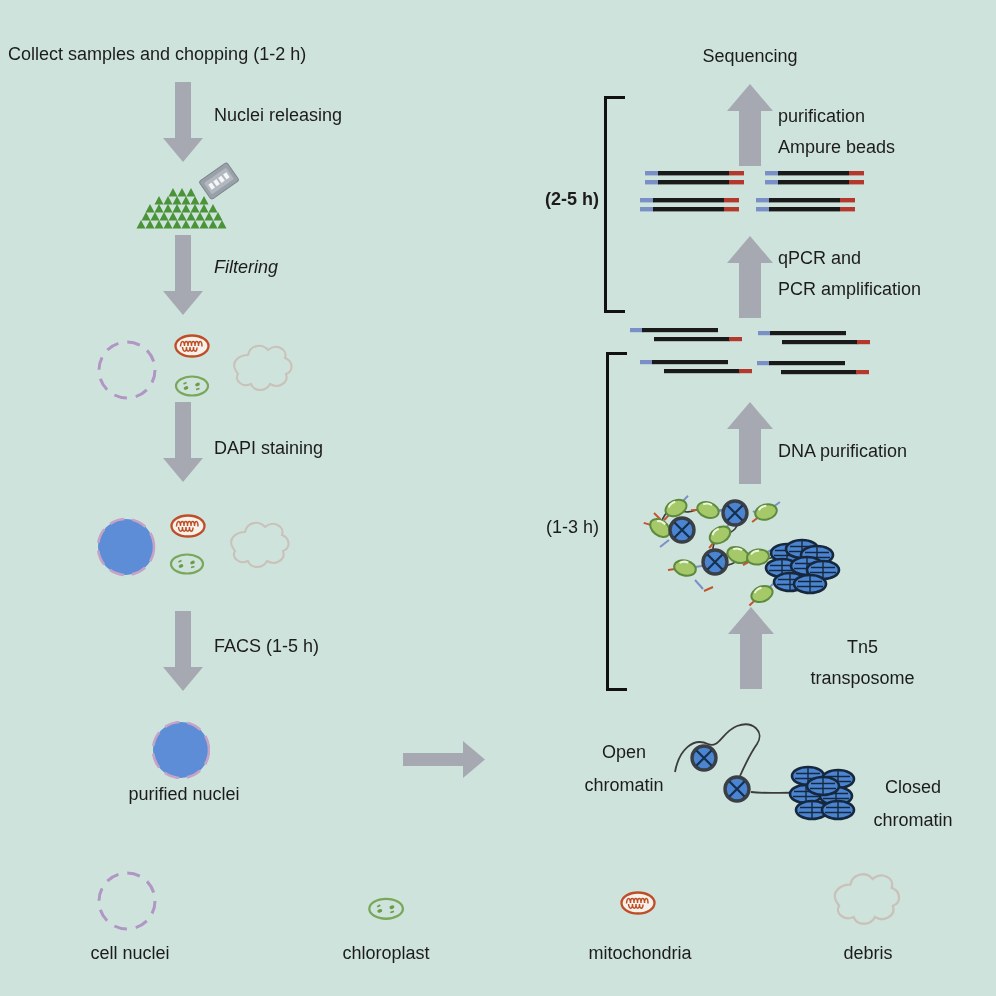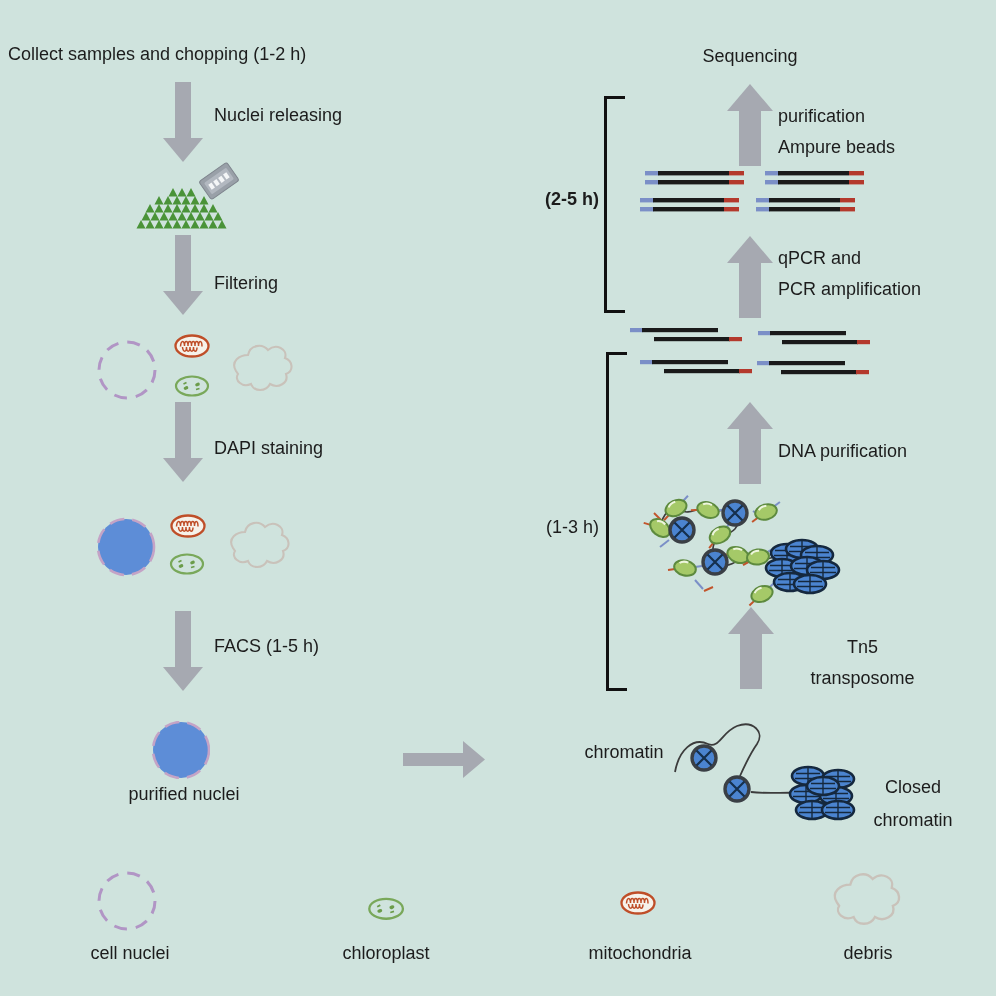--- a/index.html
+++ b/index.html
@@ -120,21 +120,21 @@
       M37 4l4.5 8.5h-9z M46 4l4.5 8.5h-9z M55 4l4.5 8.5h-9z
       M23 12l4.5 8.5h-9z M32 12l4.5 8.5h-9z M41 12l4.5 8.5h-9z M50 12l4.5 8.5h-9z M59 12l4.5 8.5h-9z M68 12l4.5 8.5h-9z
       M14 20l4.5 8.5h-9z M23 20l4.5 8.5h-9z M32 20l4.5 8.5h-9z M41 20l4.5 8.5h-9z M50 20l4.5 8.5h-9z M59 20l4.5 8.5h-9z M68 20l4.5 8.5h-9z M77 20l4.5 8.5h-9z
       M10 28l4.5 8.5h-9z M19 28l4.5 8.5h-9z M28 28l4.5 8.5h-9z M37 28l4.5 8.5h-9z M46 28l4.5 8.5h-9z M55 28l4.5 8.5h-9z M64 28l4.5 8.5h-9z M73 28l4.5 8.5h-9z M82 28l4.5 8.5h-9z
       M5 36l4.5 8.5h-9z M14 36l4.5 8.5h-9z M23 36l4.5 8.5h-9z M32 36l4.5 8.5h-9z M41 36l4.5 8.5h-9z M50 36l4.5 8.5h-9z M59 36l4.5 8.5h-9z M68 36l4.5 8.5h-9z M77 36l4.5 8.5h-9z M86 36l4.5 8.5h-9z"></path>
   </svg>
 
   <svg class="abs" style="left:162px;top:235px;" width="42" height="81">
       <use href="#sym-arrow-down" x="21" y="0"></use>
     </svg>
-  <div class="lbl" style="left:214px;top:270px;">Filtering</div>
+  <div class="lbl" style="left:214px;top:254px;font-style:italic;">Filtering</div>
 
   <svg class="abs" style="left:95px;top:338px;" width="64" height="64">
       <use href="#sym-dashed-nucleus" x="32" y="32"></use>
     </svg>
   <svg class="abs" style="left:172px;top:331px;" width="40" height="30">
       <use href="#sym-mito" x="20" y="15"></use>
     </svg>
   <svg class="abs" style="left:172px;top:372px;" width="40" height="28">
       <use href="#sym-chloro" x="20" y="14"></use>
     </svg>
@@ -277,20 +277,21 @@
     <use href="#sym-nucleosome" x="82" y="77"></use>
     <use href="#sym-disk" x="153" y="64"></use>
     <use href="#sym-disk" x="183" y="67"></use>
     <use href="#sym-disk" x="151" y="82"></use>
     <use href="#sym-disk" x="181" y="84"></use>
     <use href="#sym-disk" x="157" y="98"></use>
     <use href="#sym-disk" x="183" y="98"></use>
     <use href="#sym-disk" x="168" y="74"></use>
   </svg>
   <div class="lbl center" style="left:524px;top:736px;width:200px;line-height:33px;">
+    <div>Open</div>
     <div>chromatin</div>
   </div>
   <div class="lbl center" style="left:823px;top:771px;width:180px;line-height:33px;">
     <div>Closed</div>
     <div>chromatin</div>
   </div>
 
   <svg class="abs" style="left:95px;top:869px;" width="64" height="64">
       <use href="#sym-dashed-nucleus" x="32" y="32"></use>
     </svg>

